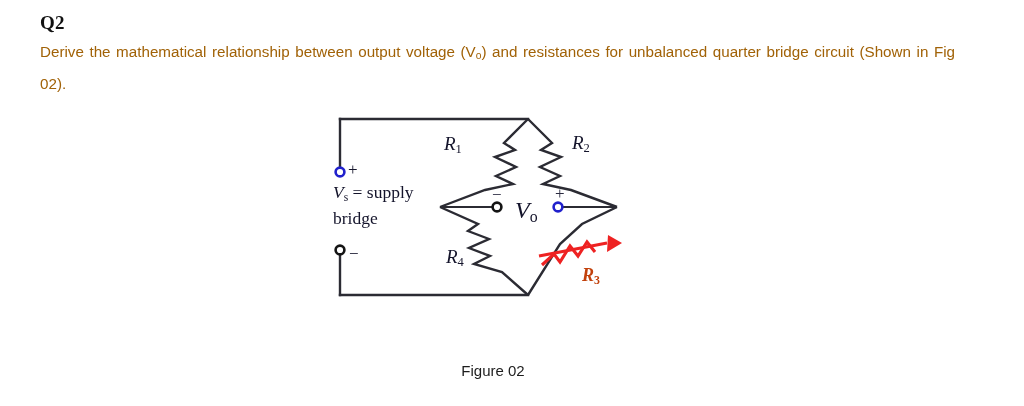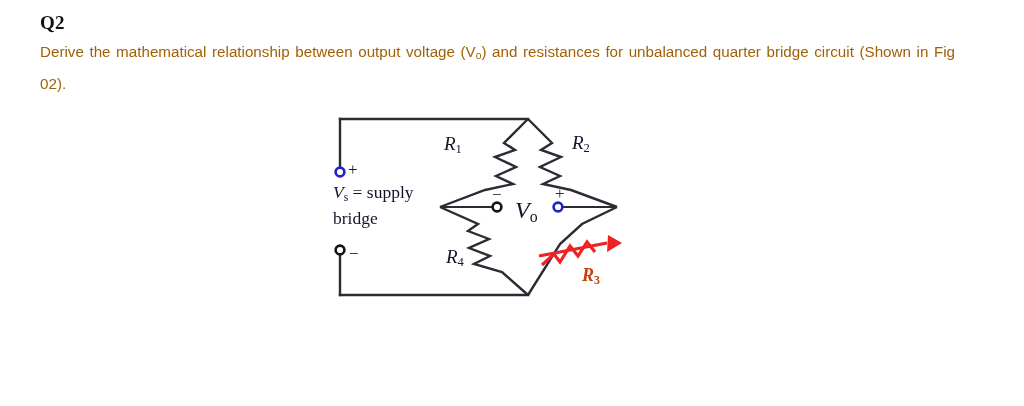--- a/index.html
+++ b/index.html
@@ -239,13 +239,16 @@
     <div id="sign-plus-src">+</div>
     <div id="sign-minus-src">−</div>
     <div id="sign-minus-vo">−</div>
     <div id="sign-plus-vo">+</div>
 
     <div class="lbl" id="lbl-r3-gauge"><span class="ritalic">R</span><sub>3</sub></div>
 
 
   </div>
 
+  <div id="fig-caption">
+    <span id="fig-caption-inner">Figure 02</span>
+  </div>
 </div>
 
 </body></html>

